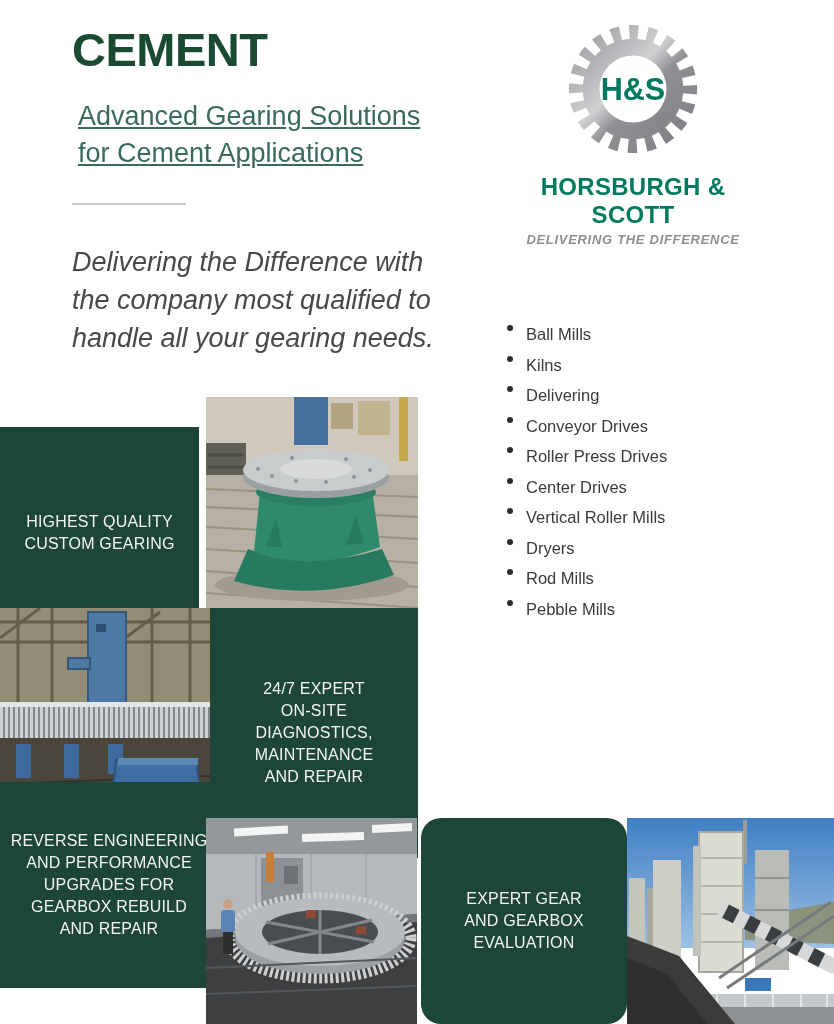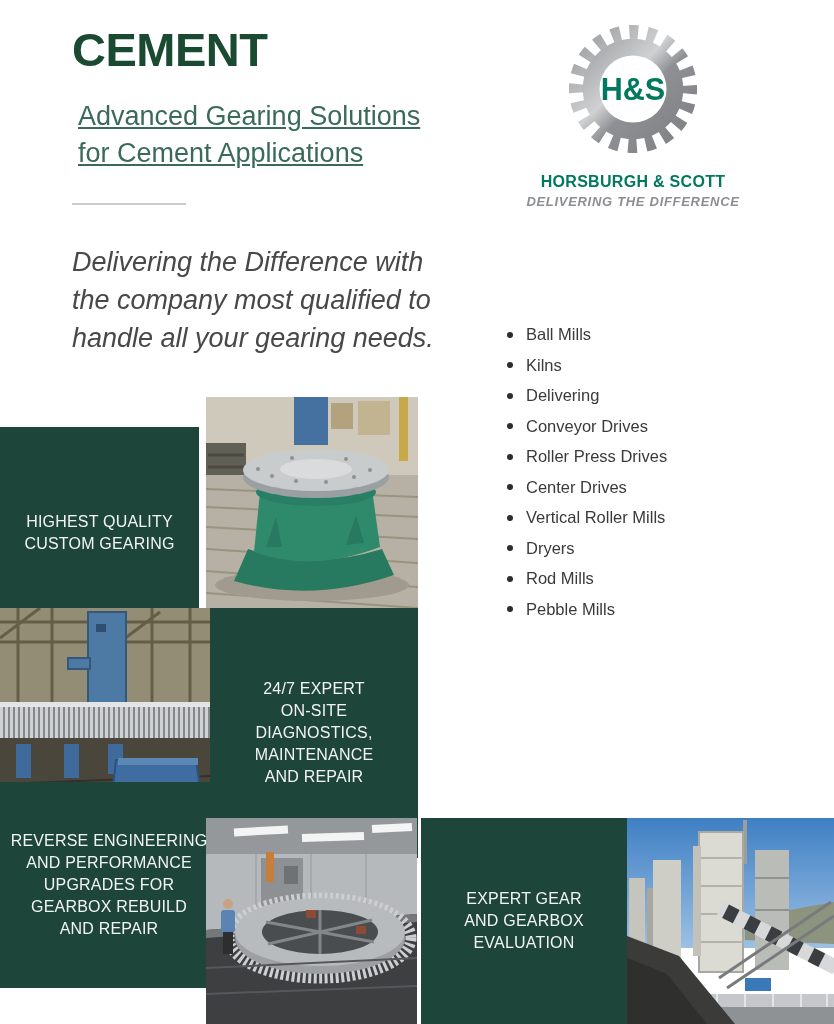--- a/index.html
+++ b/index.html
@@ -19,41 +19,41 @@
   .divider{
     position:absolute;left:72px;top:203px;width:114px;height:2px;background:#cccccc;
   }
   .quote{
     position:absolute;left:72px;top:243px;font-size:27px;font-style:italic;
     color:#48484a;line-height:38px;white-space:pre-line;
   }
   
   .logo{position:absolute;left:518px;top:18px;width:230px;text-align:center;}
   .logo .gear{display:block;margin:0 auto;}
-  .company{font-size:16px;font-weight:bold;color:#00795e;letter-spacing:0.3px;margin-top:13px;text-align:center;}
+  .company{font-size:24px;font-weight:bold;color:#00795e;letter-spacing:0.3px;margin-top:13px;text-align:center;}
   .slogan{font-size:13px;font-weight:bold;font-style:italic;color:#8c8e91;letter-spacing:0.7px;margin-top:3px;}
   
   .apps{position:absolute;left:507px;top:306px;width:300px;}
   .apps-heading{font-size:22px;font-weight:bold;color:#1b4a33;letter-spacing:0.2px;}
   .apps ul{list-style:none;margin:19px 0 0 0;padding:0;}
-  .apps li{display:flex;align-items:center;margin-bottom:11.5px;font-size:16.5px;color:#3a3a3c;}
+  .apps li{display:flex;margin-bottom:11.5px;font-size:16.5px;color:#3a3a3c;}
   .dot{width:6px;height:6px;border-radius:50%;background:#2c2c2e;margin-right:13px;flex:0 0 auto;}
   
   .cell{position:absolute;overflow:hidden;}
   .tile{
     background:#1e4539;color:#f2f4f2;display:flex;align-items:center;justify-content:center;
     text-align:center;font-size:16px;line-height:22px;letter-spacing:0.2px;white-space:pre-line;
   }
   .tile1{left:0px;top:397px;width:199px;height:211px;margin-top:30px;}
   .photo1{left:206px;top:397px;width:212px;height:211px;}
   .photo2{left:0px;top:608px;width:210px;height:210px;}
   .tile2{left:210px;top:608px;width:208px;height:250px;}
   .tile3{left:0px;top:782px;width:218px;height:206px;}
   .photo3{left:206px;top:818px;width:211px;height:206px;}
-  .tile4{left:421px;top:818px;width:206px;height:206px;}
+  .tile4{left:421px;top:818px;width:206px;height:206px;border-radius:20px;}
   .photo4{left:627px;top:818px;width:207px;height:206px;}
   .cell svg{display:block;width:100%;height:100%;}
 </style>
 </head>
 <body>
 
 <div class="page">
 
   <div class="title">CEMENT</div>
   <div class="subtitle">Advanced Gearing Solutions

